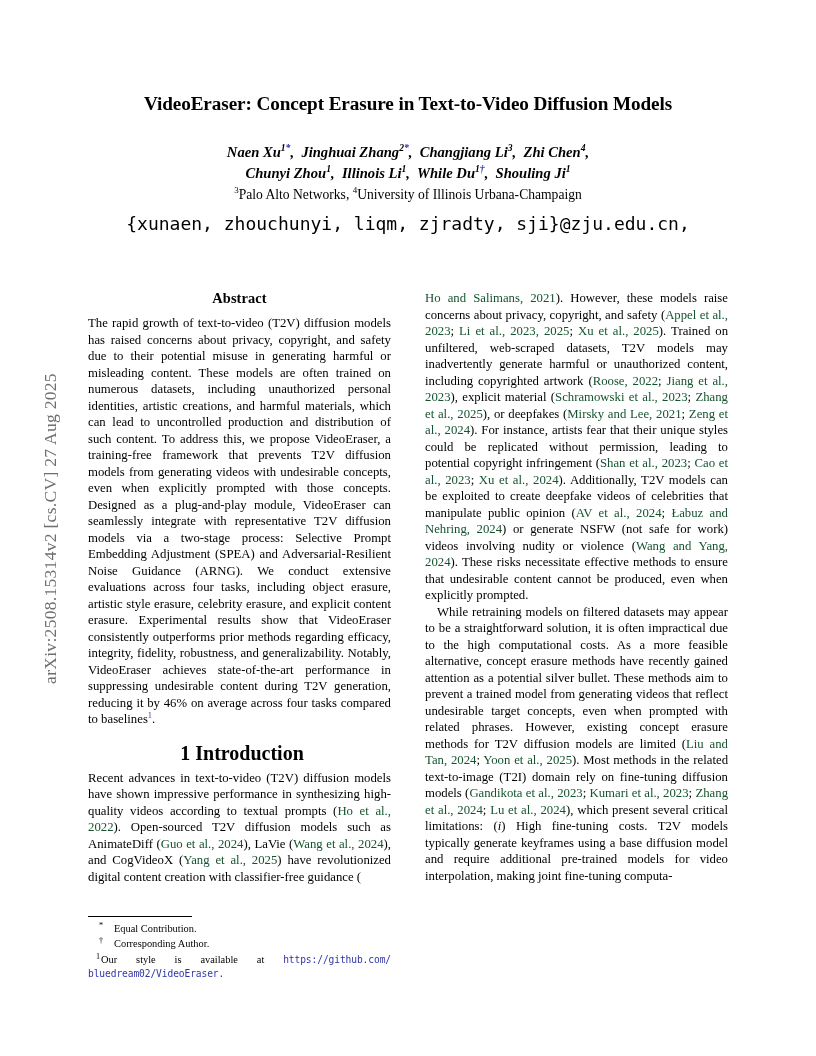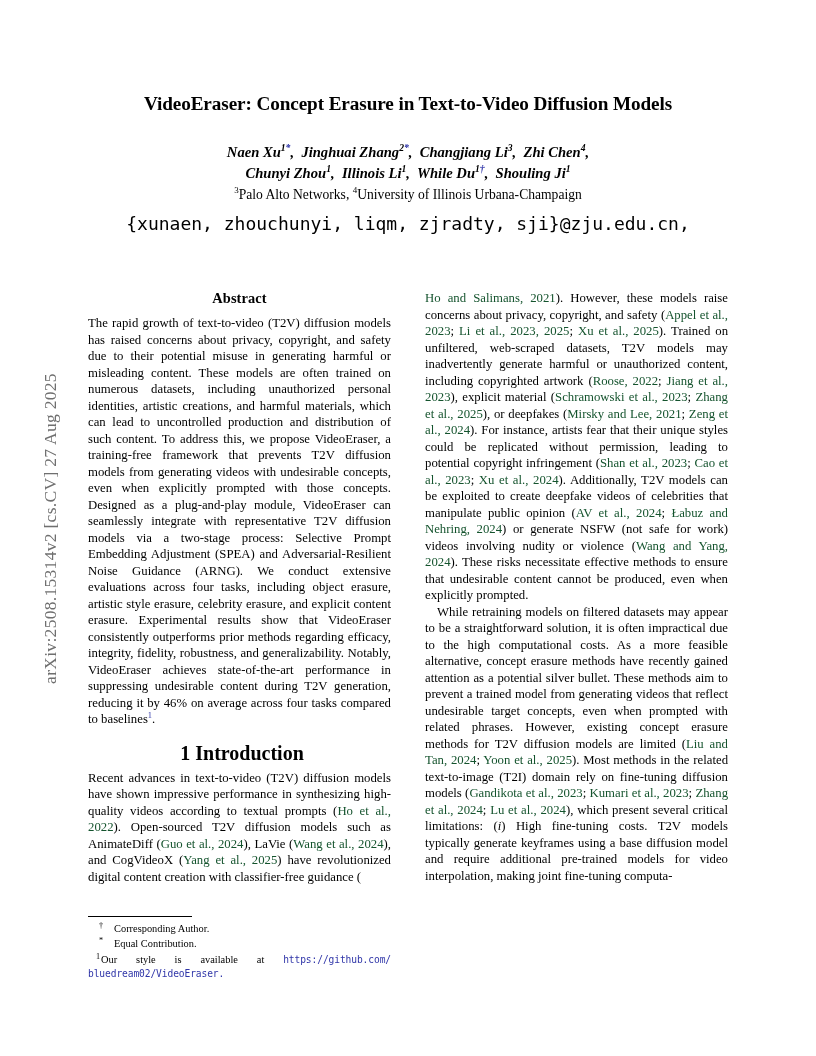--- a/index.html
+++ b/index.html
@@ -217,20 +217,20 @@
       <p class="body-text"><span class="cite">Ho and Salimans, 2021</span><span>).  However, these models raise concerns about privacy, copyright, and safety (</span><span class="cite">Appel et al., 2023</span><span>; </span><span class="cite">Li et al., 2023, 2025</span><span>; </span><span class="cite">Xu et al., 2025</span><span>). Trained on unfiltered, web-scraped datasets, T2V models may inadvertently generate harmful or unauthorized content, including copyrighted artwork (</span><span class="cite">Roose, 2022</span><span>; </span><span class="cite">Jiang et al., 2023</span><span>), explicit material (</span><span class="cite">Schramowski et al., 2023</span><span>; </span><span class="cite">Zhang et al., 2025</span><span>), or deepfakes (</span><span class="cite">Mirsky and Lee, 2021</span><span>; </span><span class="cite">Zeng et al., 2024</span><span>).  For instance, artists fear that their unique styles could be replicated without permission, leading to potential copyright infringement (</span><span class="cite">Shan et al., 2023</span><span>; </span><span class="cite">Cao et al., 2023</span><span>; </span><span class="cite">Xu et al., 2024</span><span>). Additionally, T2V models can be exploited to create deepfake videos of celebrities that manipulate public opinion (</span><span class="cite">AV et al., 2024</span><span>; </span><span class="cite">Łabuz and Nehring, 2024</span><span>) or generate NSFW (not safe for work) videos involving nudity or violence (</span><span class="cite">Wang and Yang, 2024</span><span>). These risks necessitate effective methods to ensure that undesirable content cannot be produced, even when explicitly prompted.</span></p>
 
       <p class="body-text indent"><span>While retraining models on filtered datasets may appear to be a straightforward solution, it is often impractical due to the high computational costs. As a more feasible alternative, concept erasure methods have recently gained attention as a potential silver bullet. These methods aim to prevent a trained model from generating videos that reflect undesirable target concepts, even when prompted with related phrases. However, existing concept erasure methods for T2V diffusion models are limited (</span><span class="cite">Liu and Tan, 2024</span><span>; </span><span class="cite">Yoon et al., 2025</span><span>). Most methods in the related text-to-image (T2I) domain rely on fine-tuning diffusion models (</span><span class="cite">Gandikota et al., 2023</span><span>; </span><span class="cite">Kumari et al., 2023</span><span>; </span><span class="cite">Zhang et al., 2024</span><span>; </span><span class="cite">Lu et al., 2024</span><span>), which present several critical limitations: (</span><span class="it">i</span><span>) High fine-tuning costs.  T2V models typically generate keyframes using a base diffusion model and require additional pre-trained models for video interpolation, making joint fine-tuning computa-</span></p>
 
     </div>
   </div>
 
   <div id="footnotes">
     <div id="footnote-rule"></div>
 
+    <p class="footnote"><span class="fmark">*</span><span>Equal Contribution.</span></p>
+
     <p class="footnote"><span class="fmark">†</span><span>Corresponding Author.</span></p>
-
-    <p class="footnote"><span class="fmark">*</span><span>Equal Contribution.</span></p>
 
     <p class="footnote fn-num"><span class="fmark">1</span><span>Our  style  is  available  at </span><span class="mono-link">https://github.com/ bluedream02/VideoEraser</span><span class="mono-link">.</span></p>
   </div>
 
 </div>
 
 </body></html>

